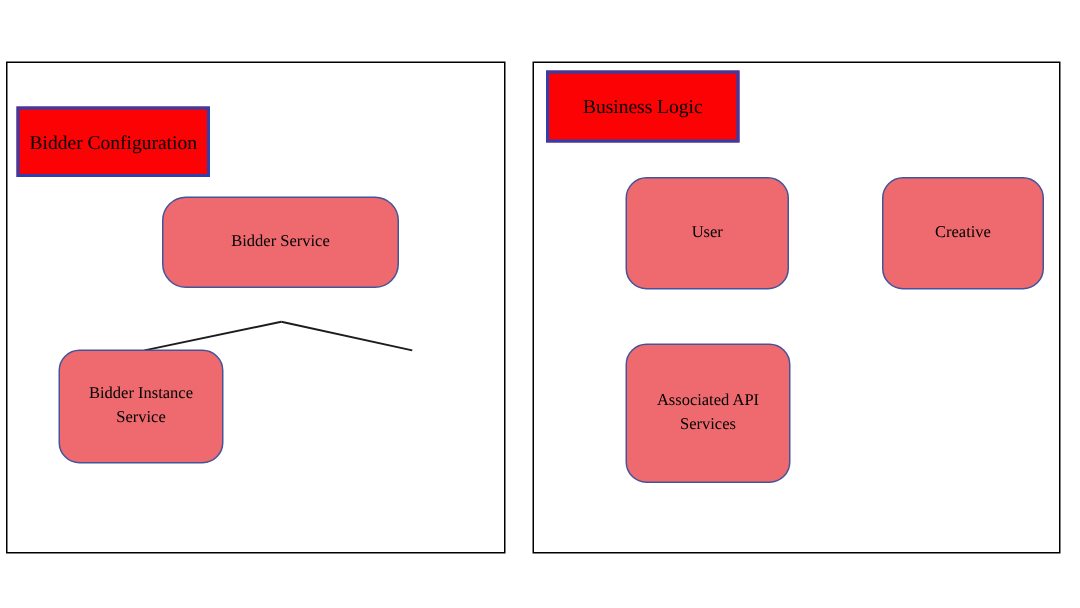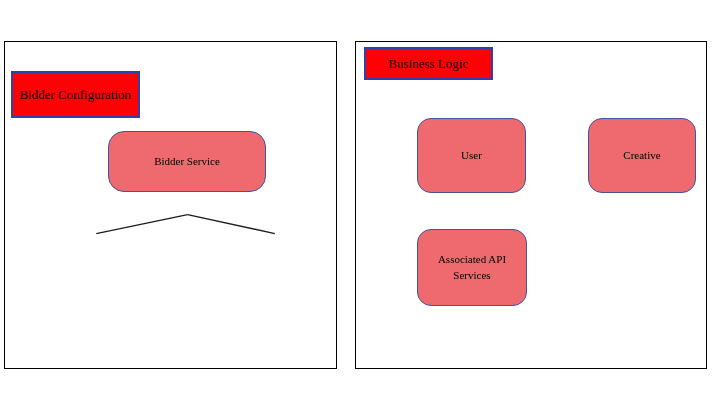--- a/index.html
+++ b/index.html
@@ -37,40 +37,40 @@
     background: var(--header-fill);
     border: 2px solid var(--header-border);
     display: flex;
     align-items: center;
     justify-content: center;
     text-align: center;
     font-size: 13px;
     line-height: 1.2;
   }
   .header-left  { left: 6px; top: 5px; width: 129px; height: 47px; margin-top: 24px; }
-  .header-right { left: 8px; top: 5px; width: 129px; height: 33px; }
+  .header-right { left: 8px; top: 5px; width: 129px; height: 48px; }
   .node {
     position: absolute;
     background: var(--node-fill);
     border: 1.3px solid var(--node-border);
     border-radius: 14px;
     display: flex;
     align-items: center;
     justify-content: center;
     text-align: center;
     font-size: 11px;
     line-height: 1.45;
     padding: 4px 8px;
   }
   .node-bidder-service           { left: 103px; top: 89px;  width: 158px; height: 61px; border-radius: 16px; }
   .node-bidder-instance-service  { left: 34px;  top: 191px; width: 110px; height: 76px; }
   .node-bidder-profile           { left: 215px; top: 191px; width: 109px; height: 76px; }
   .node-user                     { left: 61px;  top: 76px;  width: 109px; height: 75px; }
   .node-creative                 { left: 232px; top: 76px;  width: 108px; height: 75px; }
-  .node-associated-api-services  { left: 61px;  top: 187px; width: 110px; height: 77px; }
+  .node-associated-api-services  { left: 61px;  top: 187px; width: 110px; height: 93px; }
   .connectors {
     position: absolute;
     left: 0; top: 0;
     width: 100%; height: 100%;
     pointer-events: none;
   }
   .connectors line {
     stroke: var(--connector);
     stroke-width: 1.3;
   }
@@ -84,20 +84,23 @@
     <svg class="connectors" width="330" height="325" viewBox="0 0 330 325" xmlns="http://www.w3.org/2000/svg">
       <line x1="182" y1="172" x2="91" y2="191"></line>
       <line x1="182" y1="172" x2="269" y2="191"></line>
     </svg>
     <div class="panel-header header-left">
       <span>Bidder Configuration</span>
     </div>
     <div class="node node-bidder-service">
       <span>Bidder Service</span>
     </div>
+    <div class="node node-bidder-instance-service">
+      <span>Bidder Instance Service</span>
+    </div>
   </div>
 
   <div class="panel panel-right">
     <div class="panel-header header-right">
       <span>Business Logic</span>
     </div>
     <div class="node node-user">
       <span>User</span>
     </div>
     <div class="node node-creative">

